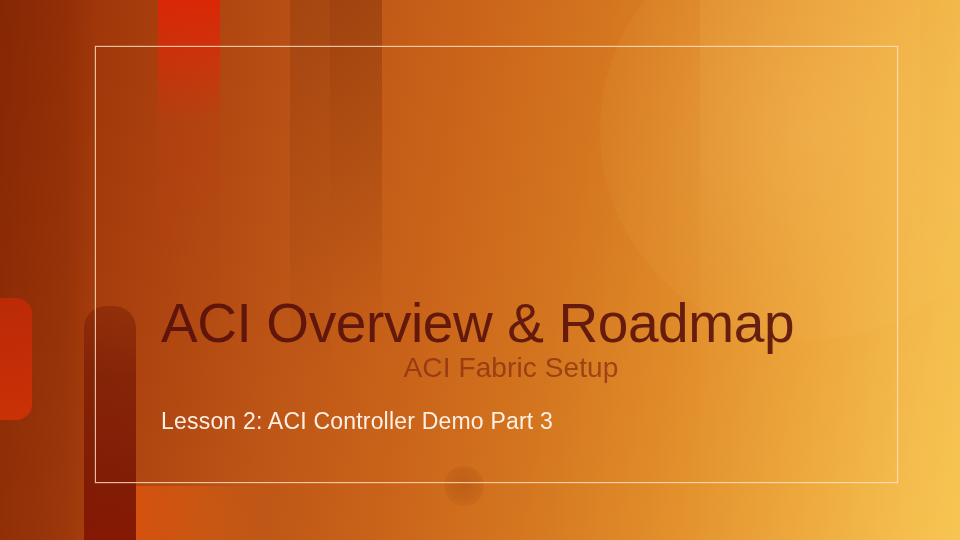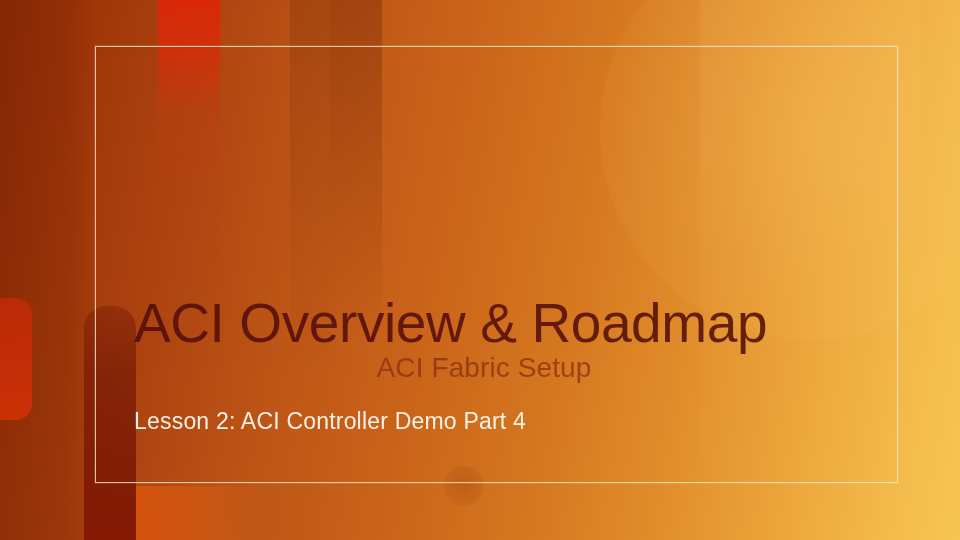--- a/index.html
+++ b/index.html
@@ -145,21 +145,21 @@
     height: 437px;
     border: 1px solid rgba(255, 228, 198, 0.80);
     box-sizing: border-box;
     box-shadow: 0 0 0 0.5px rgba(255,235,210,0.28);
     pointer-events: none;
   }
 
   
   .text-block {
     position: absolute;
-    left: 134px;
+    left: 161px;
     top: 292px;
     width: 700px;
   }
   .title {
     margin: 0;
     font-size: 55px;
     line-height: 62px;
     font-weight: 300;
     letter-spacing: -0.4px;
     color: rgba(84, 14, 10, 0.88);
@@ -202,16 +202,16 @@
   <div class="blob blob-left-round"></div>
   <div class="blob blob-dark-bar"></div>
   <div class="blob blob-orange-patch"></div>
   <div class="blob blob-circle"></div>
 
   <div class="frame"></div>
 
   <div class="text-block">
     <h1 class="title">ACI Overview &amp; Roadmap</h1>
     <h2 class="subtitle">ACI Fabric Setup</h2>
-    <p class="lesson">Lesson 2: ACI Controller Demo Part 4</p>
+    <p class="lesson">Lesson 2: ACI Controller Demo Part 3</p>
   </div>
 
 </div>
 
 </body></html>

